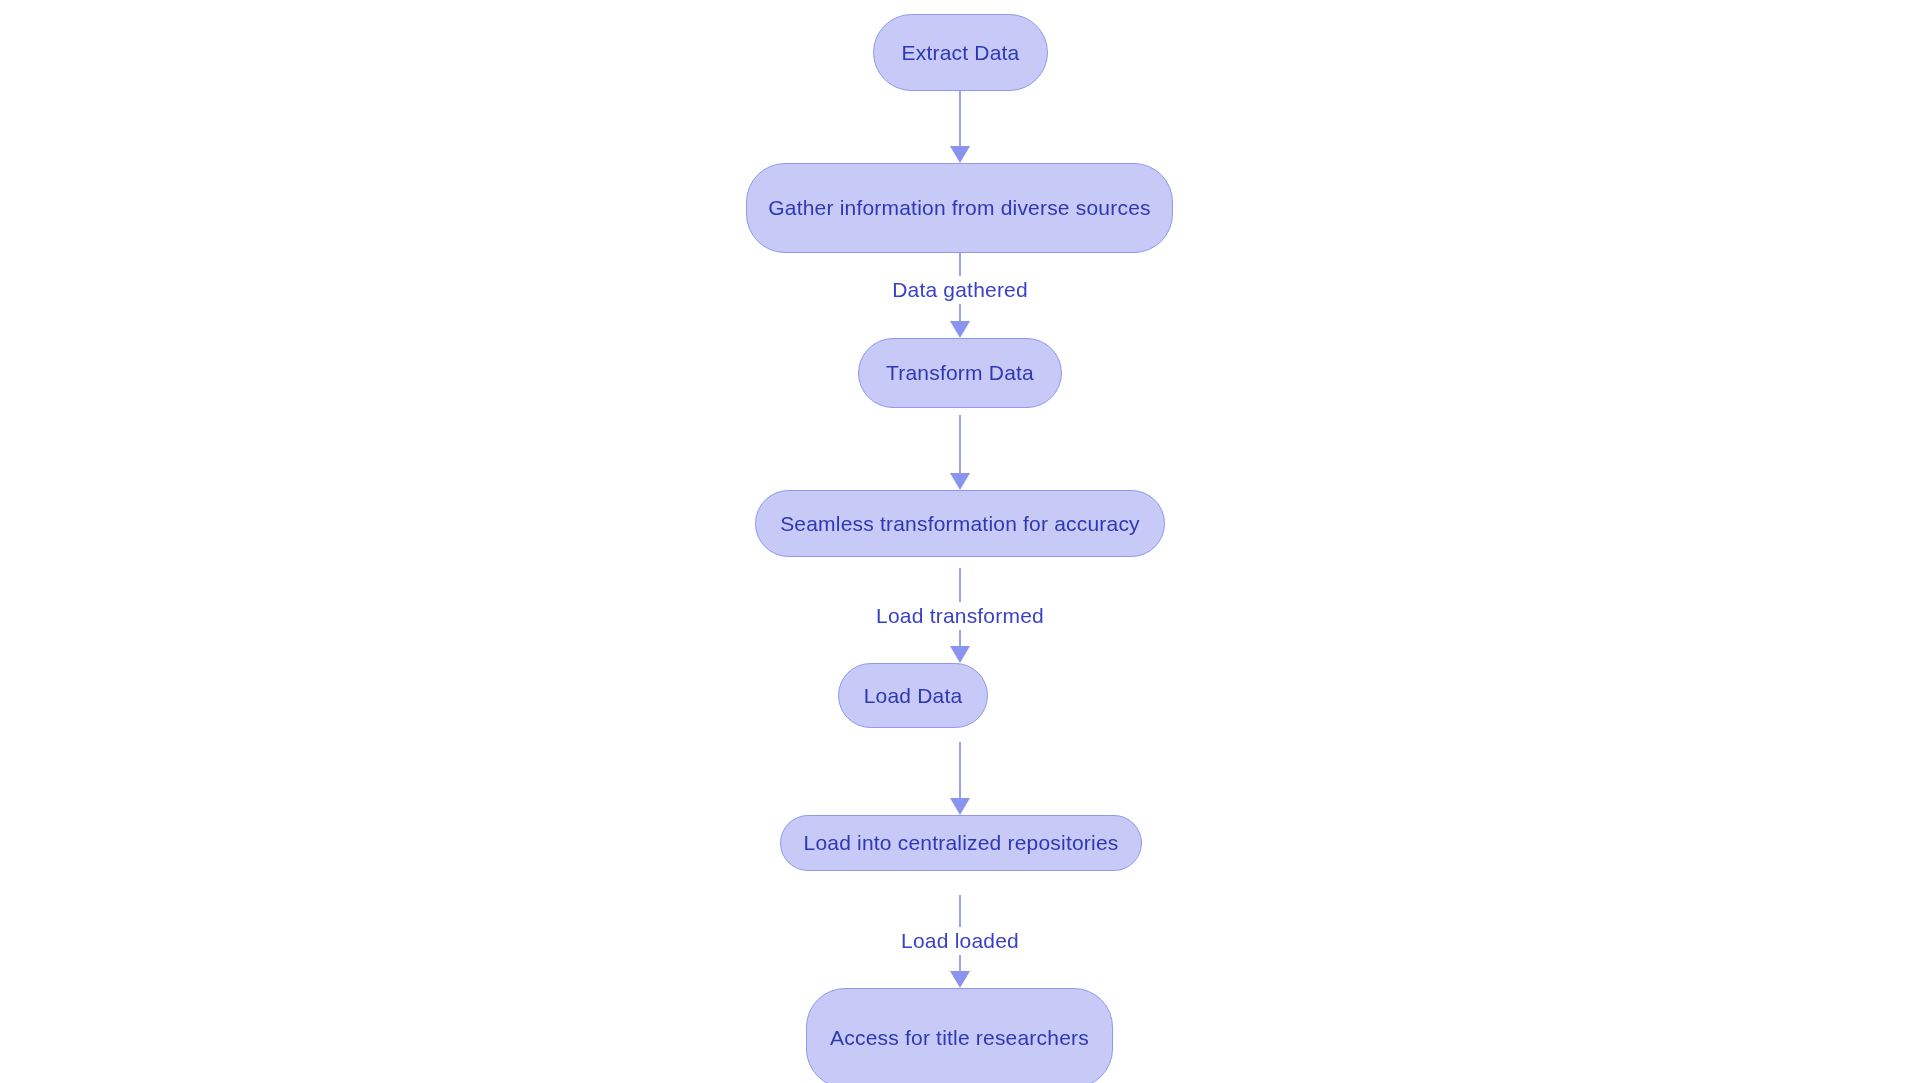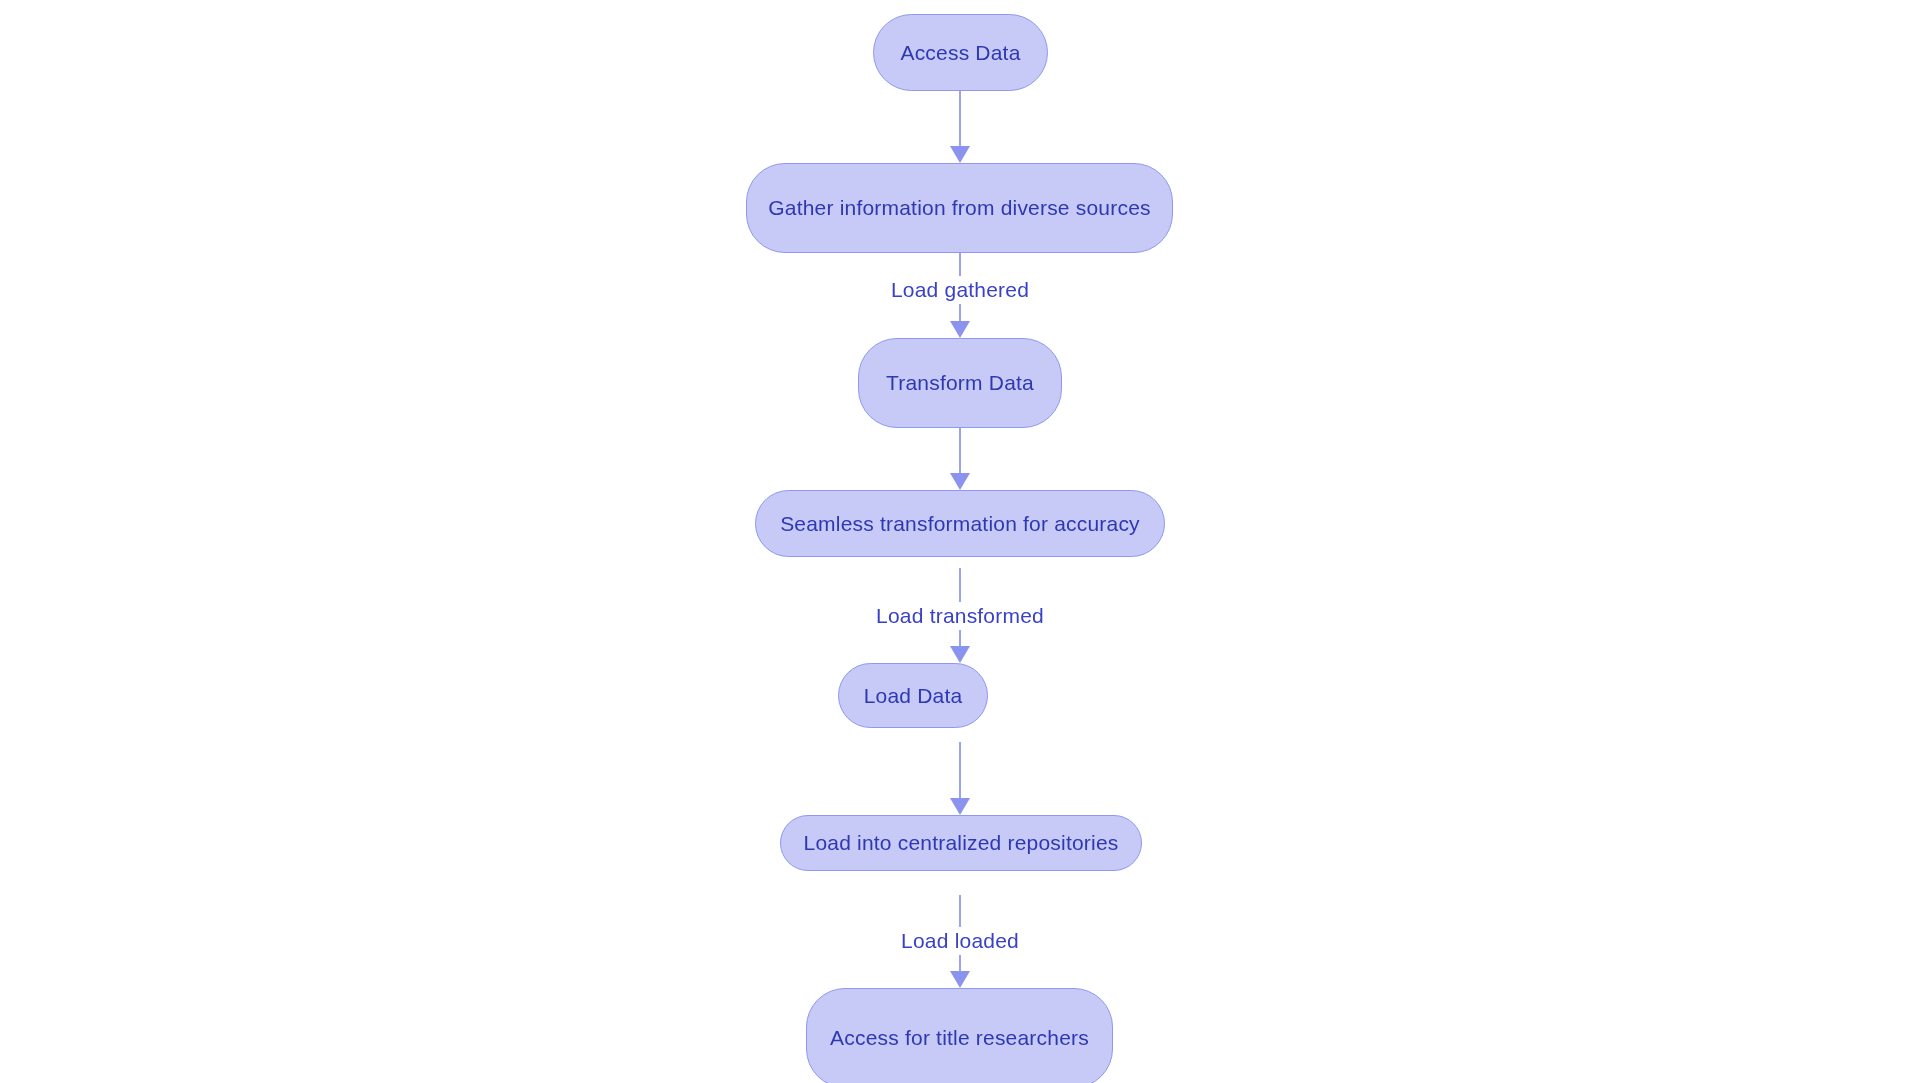--- a/index.html
+++ b/index.html
@@ -19,21 +19,21 @@
     color:var(--node-text,#2e38b2);
     font-size:21px;
     font-weight:500;
     letter-spacing:0.2px;
     text-align:center;
     box-sizing:border-box;
     white-space:nowrap;
   }
   #n1{left:873px;top:14px;width:175px;height:77px}
   #n2{left:746px;top:163px;width:427px;height:90px}
-  #n3{left:858px;top:338px;width:204px;height:90px}
+  #n3{left:858px;top:338px;width:204px;height:70px}
   #n4{left:755px;top:490px;width:410px;height:67px}
   #n5{left:838px;top:663px;width:150px;height:65px}
   #n6{left:780px;top:815px;width:362px;height:56px}
   #n7{left:806px;top:988px;width:307px;height:100px}
 
   .edge-line{
     position:absolute;left:958.75px;width:2.5px;
     background:var(--line,#9aa2f2);
   }
   #e1-line{top:91px;height:56px}
@@ -87,25 +87,25 @@
 
   <div class="edge-line" id="e4-line"></div>
   <div class="arrowhead" id="e4-head"></div>
 
   <div class="edge-line" id="e5-line"></div>
   <div class="arrowhead" id="e5-head"></div>
 
   <div class="edge-line" id="e6-line"></div>
   <div class="arrowhead" id="e6-head"></div>
 
-  <div class="edge-label" id="l1">Load gathered</div>
+  <div class="edge-label" id="l1">Data gathered</div>
   <div class="edge-label" id="l2">Load transformed</div>
   <div class="edge-label" id="l3">Load loaded</div>
 
-  <div class="node" id="n1">Access Data</div>
+  <div class="node" id="n1">Extract Data</div>
   <div class="node" id="n2">Gather information from diverse sources</div>
   <div class="node" id="n3">Transform Data</div>
   <div class="node" id="n4">Seamless transformation for accuracy</div>
   <div class="node" id="n5">Load Data</div>
   <div class="node" id="n6">Load into centralized repositories</div>
   <div class="node" id="n7">Access for title researchers</div>
 
 </div>
 
 </body></html>

